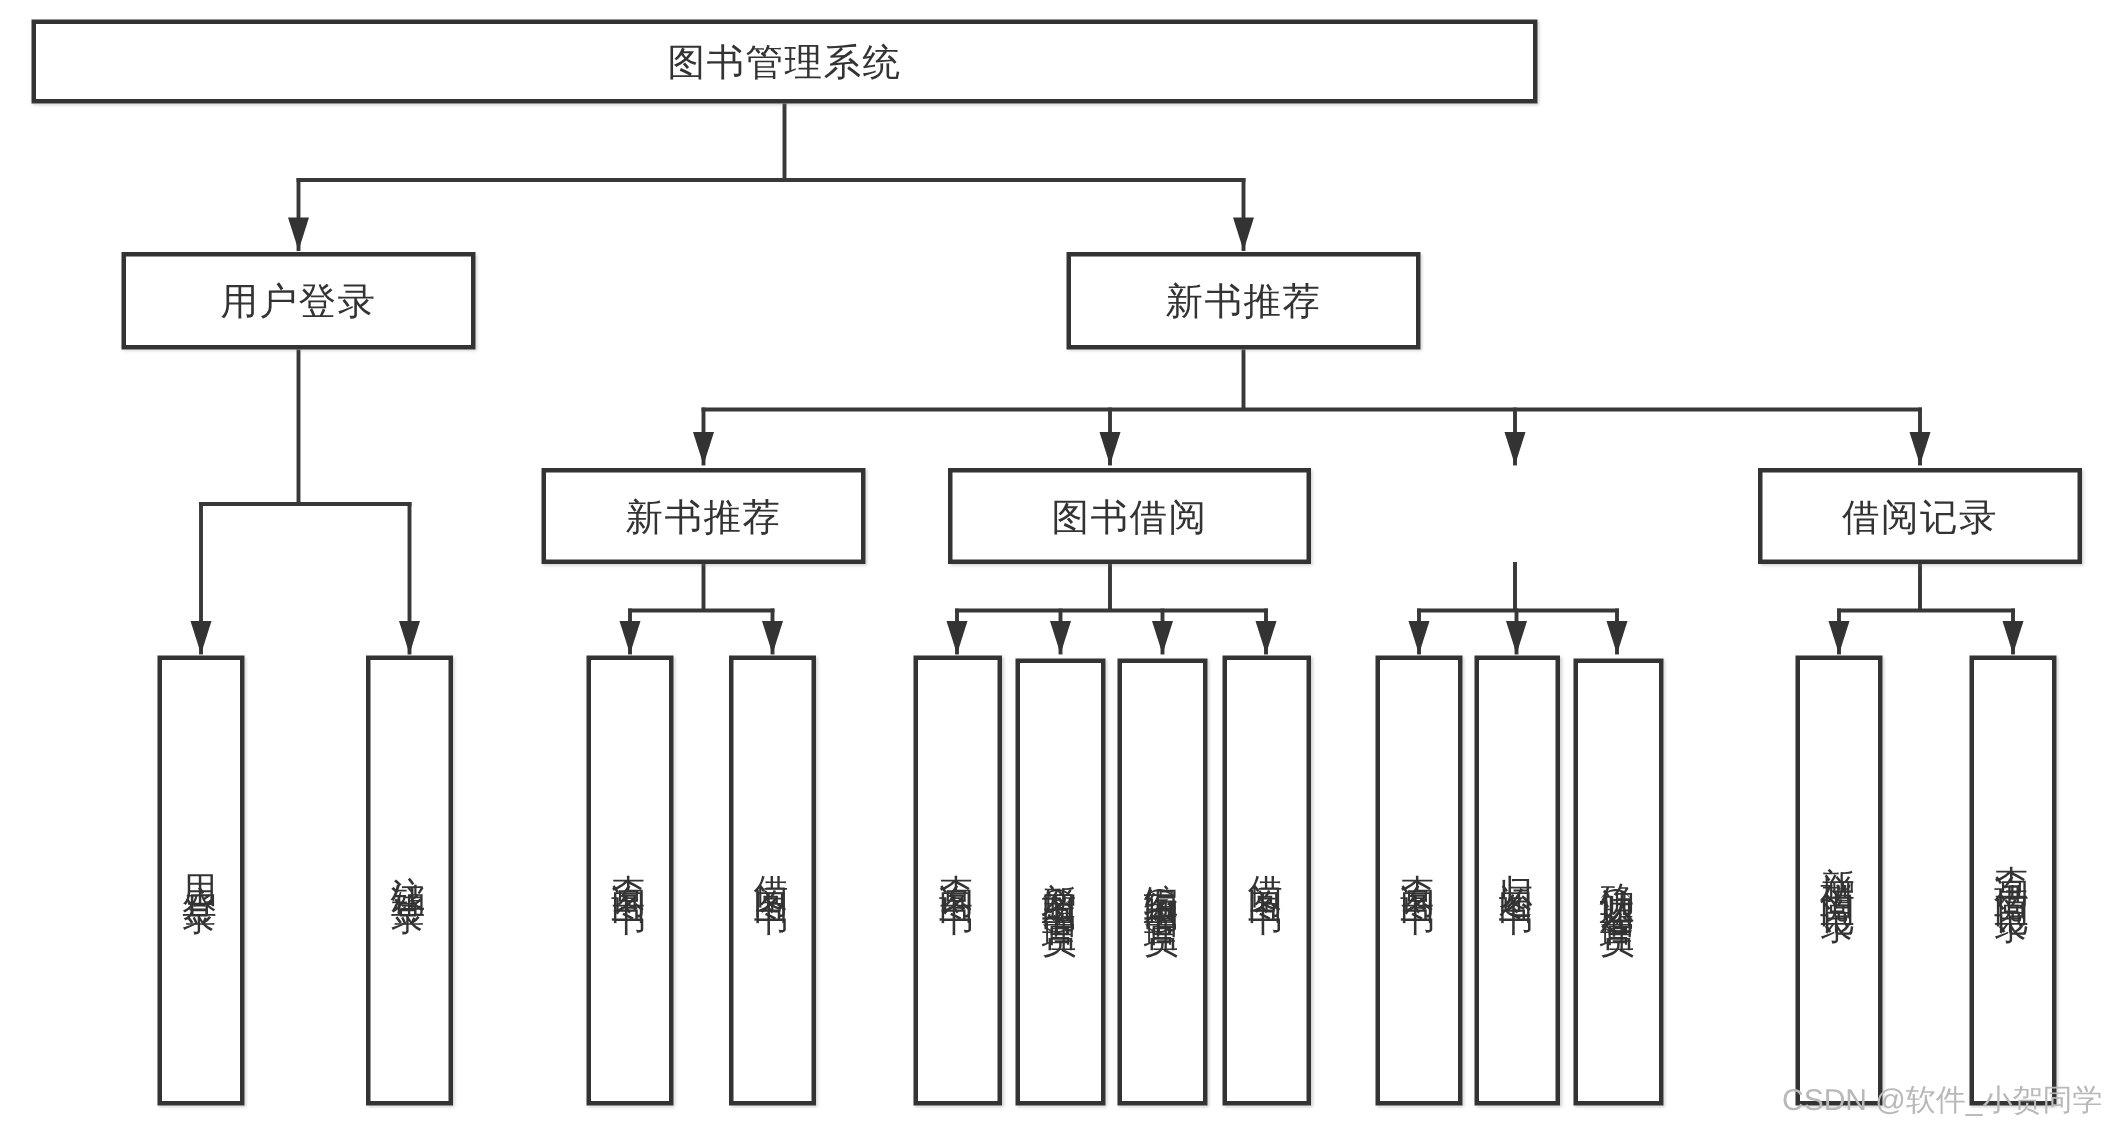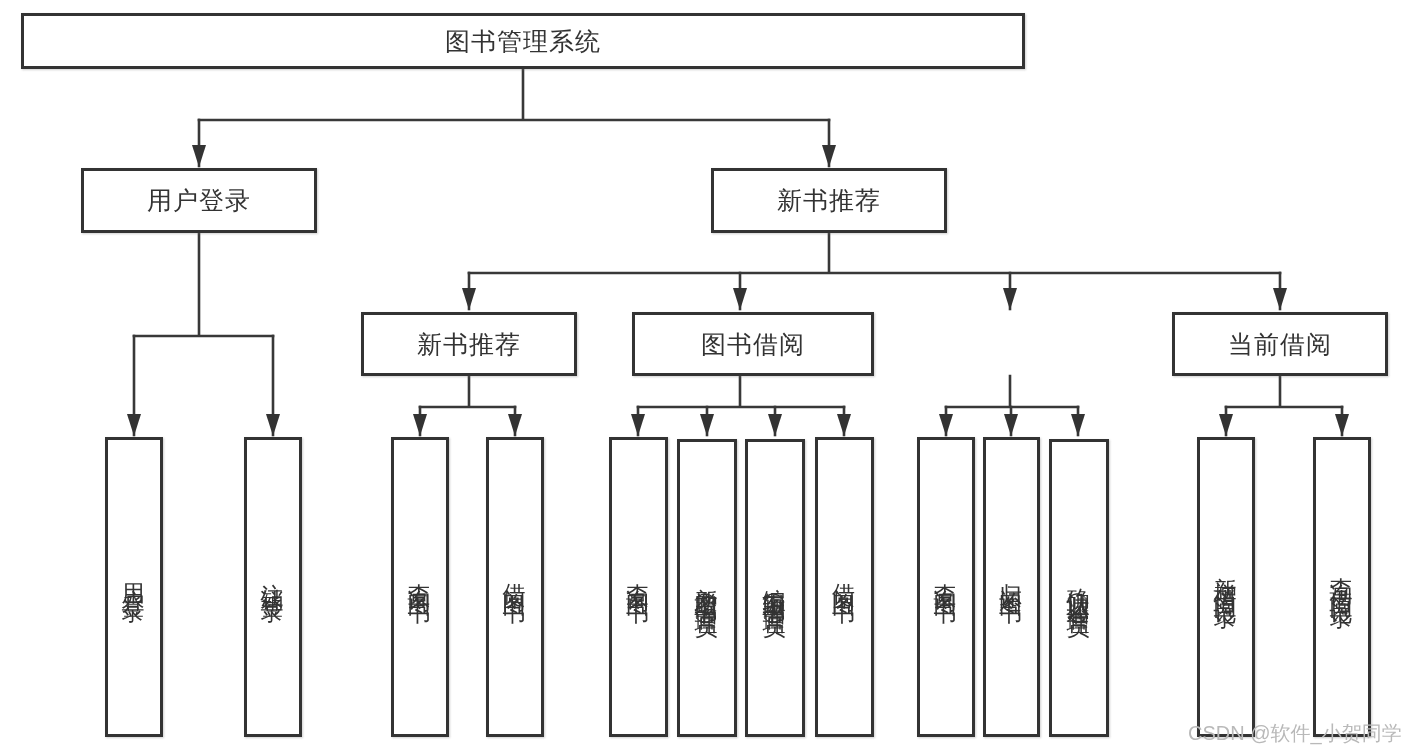--- a/index.html
+++ b/index.html
@@ -121,21 +121,21 @@
     <span>新书推荐</span>
   </div>
 
   <div class="hbox" style="left:361px; top:312px; width:216px; height:64px;">
     <span>新书推荐</span>
   </div>
   <div class="hbox" style="left:632px; top:312px; width:242px; height:64px;">
     <span>图书借阅</span>
   </div>
   <div class="hbox" style="left:1172px; top:312px; width:216px; height:64px;">
-    <span>当前借阅</span>
+    <span>借阅记录</span>
   </div>
 
   <div class="vbox" style="left:105px; top:437px; width:58px; height:300px;">
     <span>用户登录</span>
   </div>
   <div class="vbox" style="left:244px; top:437px; width:58px; height:300px;">
     <span>注销登录</span>
   </div>
 
   <div class="vbox" style="left:391px; top:437px; width:58px; height:300px;">

